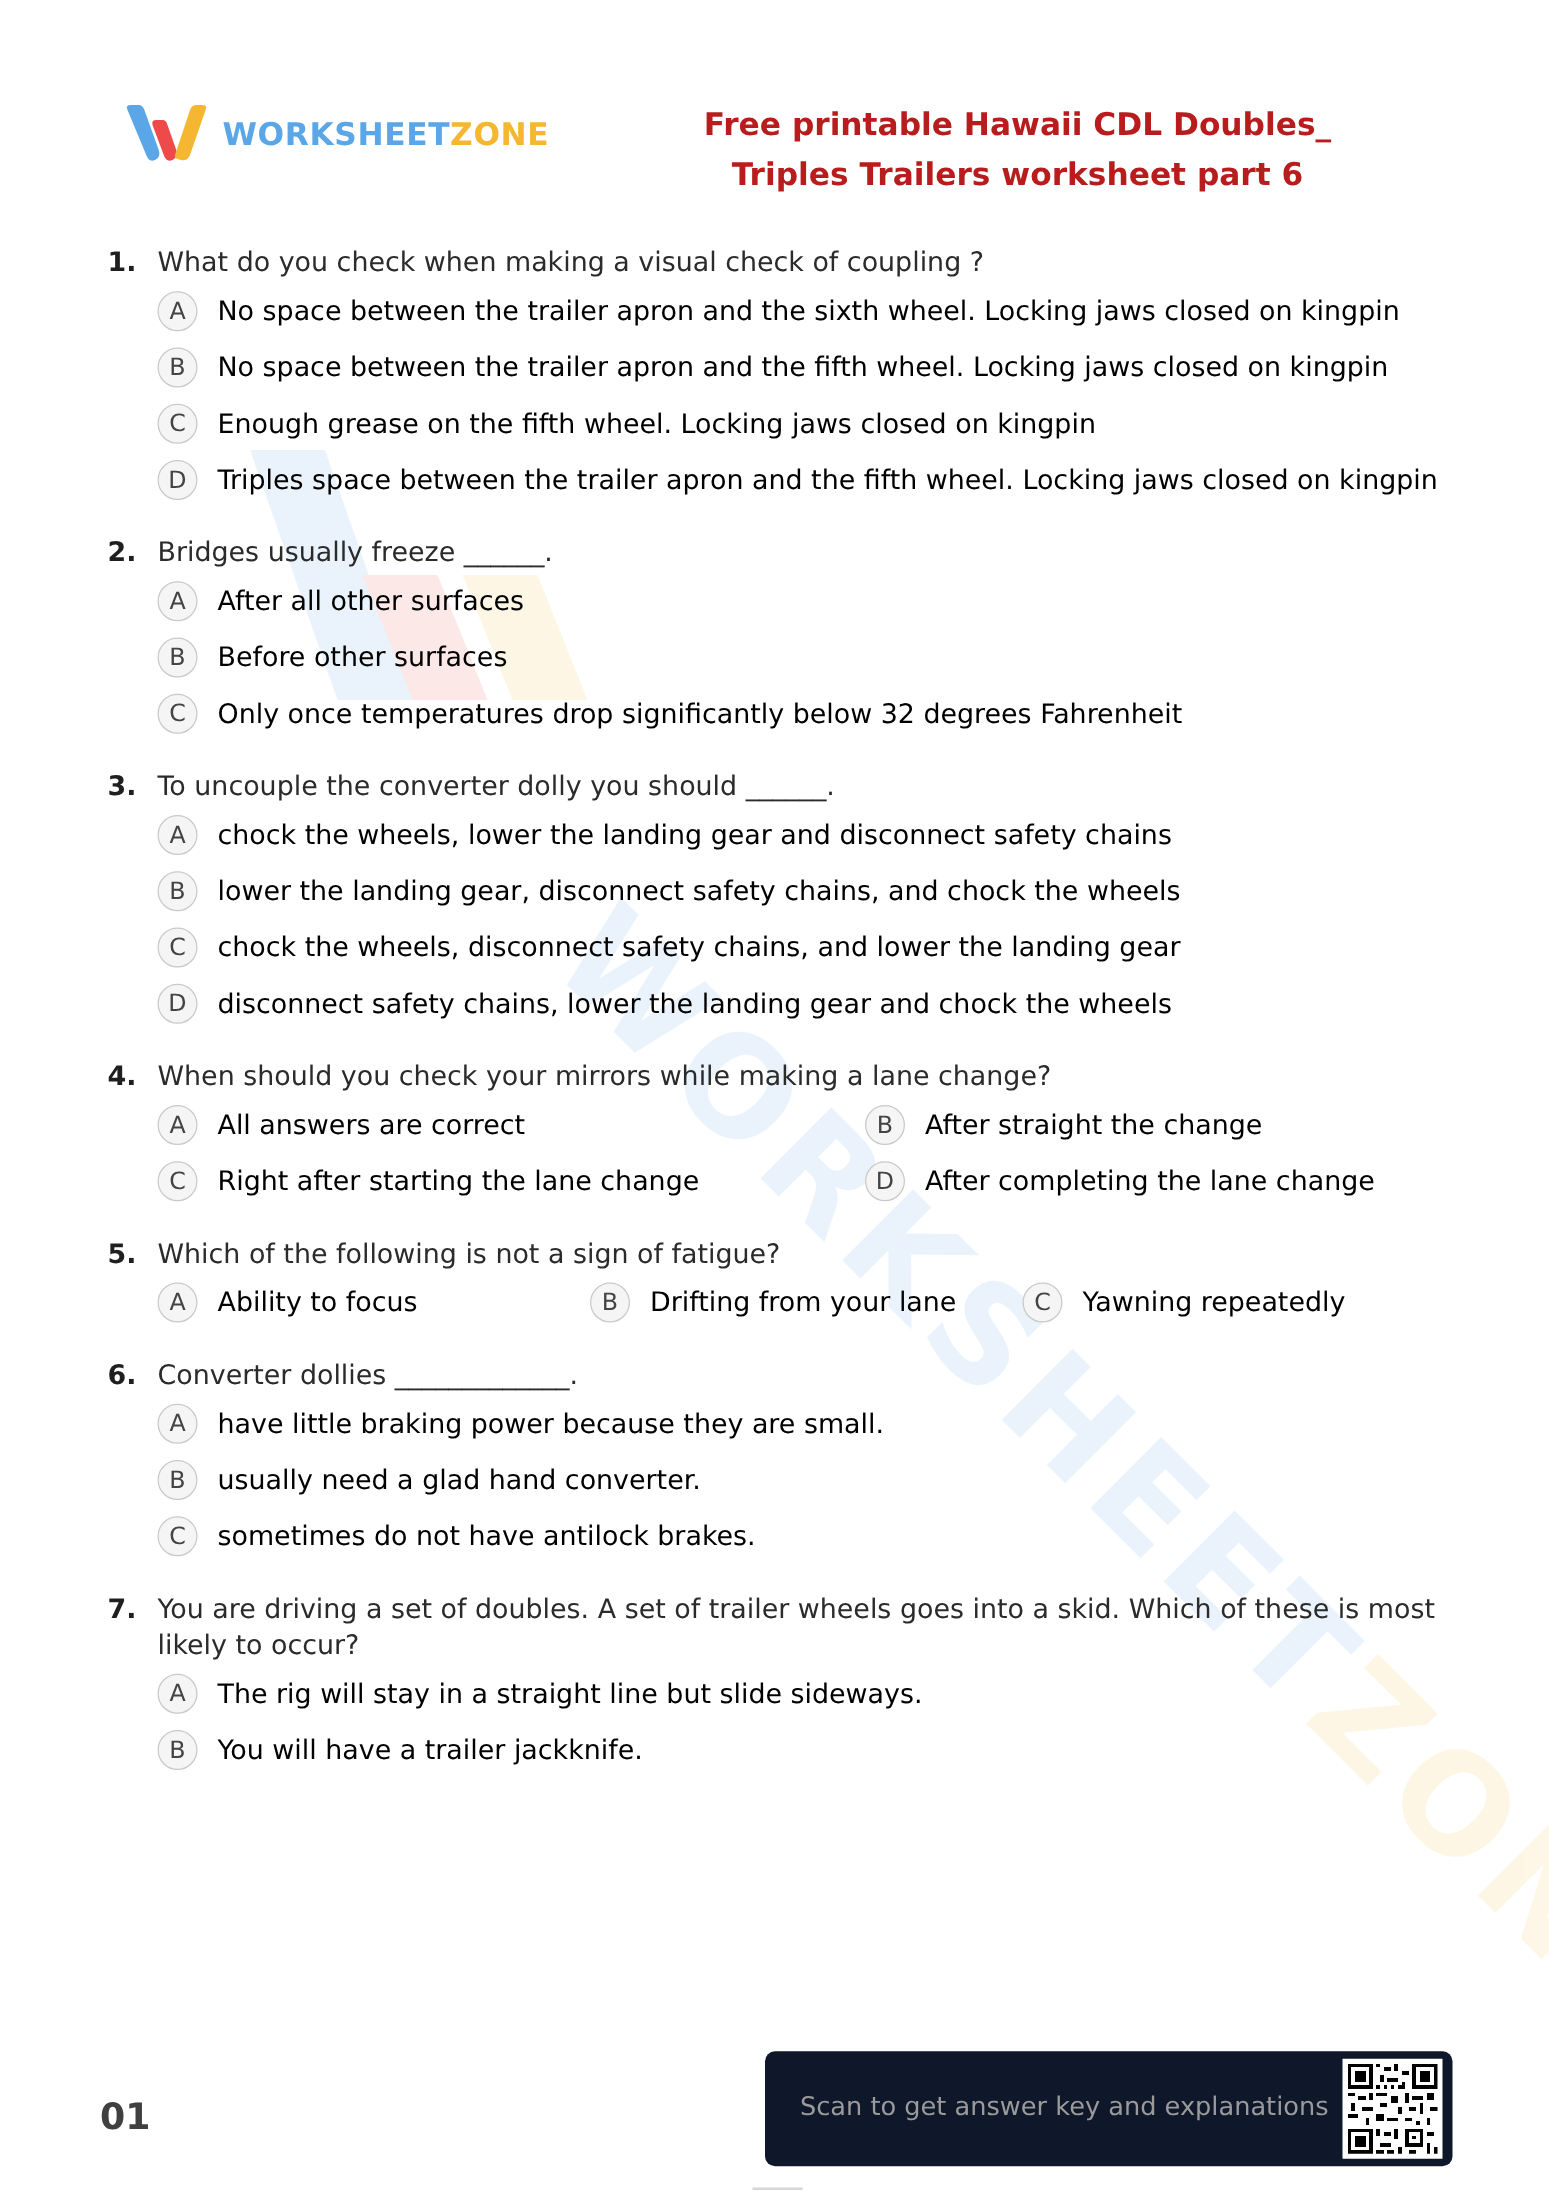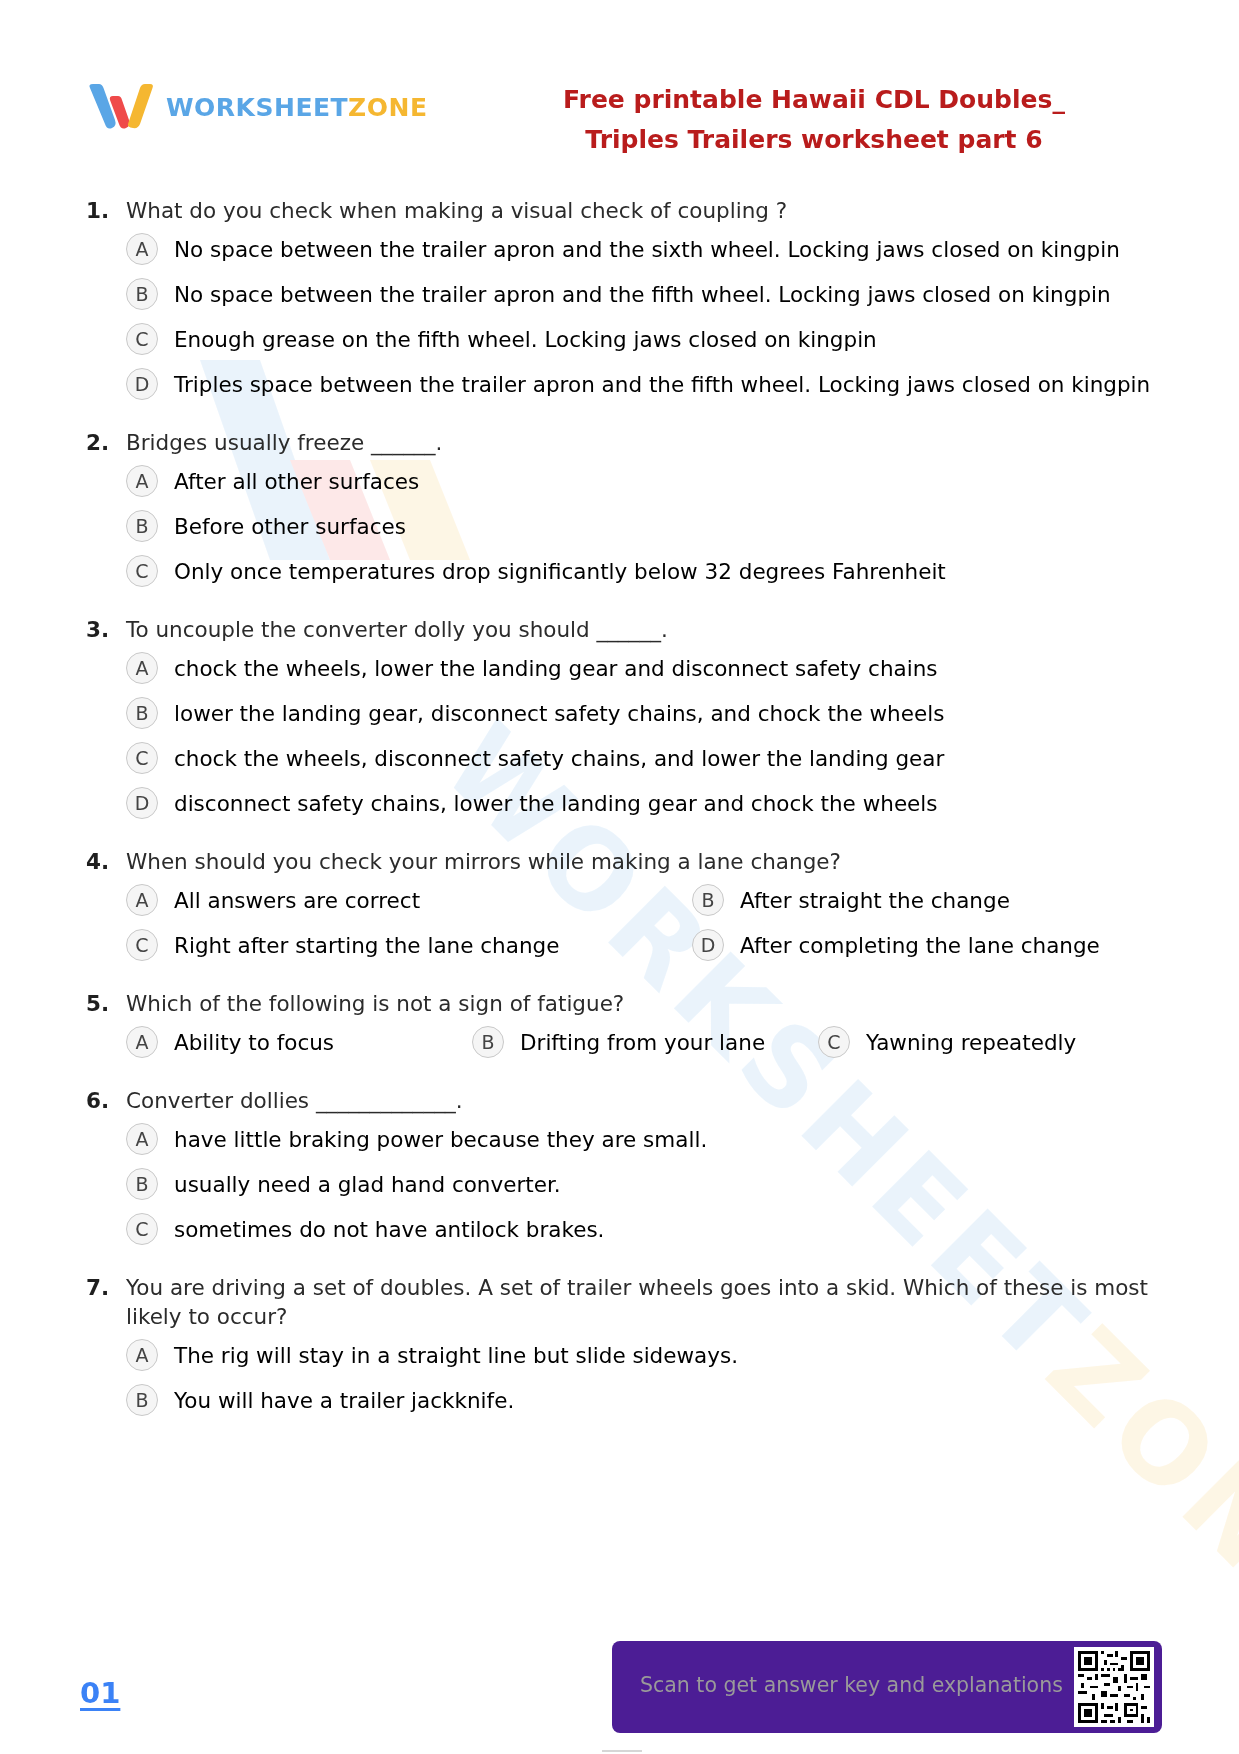--- a/index.html
+++ b/index.html
@@ -21,21 +21,21 @@
       background: #fff;
     }
     
     .header {
       position: absolute;
       left: 84px; top: 80px;
       width: 1080px; height: 90px;
     }
     .logo {
       position: absolute;
-      left: 4px; top: 2px;
+      left: 16px; top: 2px;
       display: flex;
       align-items: center;
     }
     .logo-mark {
       width: 66px; height: 50px;
       position: relative;
     }
     .logo-text {
       margin-left: 12px;
       font-family: "DejaVu Sans", sans-serif;
@@ -136,30 +136,29 @@
       display: grid;
       grid-template-columns: 346px 346px 1fr;
     }
     .options.grid3 .option { margin-bottom: 0; }
     
     .page-num {
       position: absolute;
       left: 80px; top: 1676px;
       font-size: 29px;
       font-weight: bold;
-      color: #3b82f6;
-      text-decoration: underline;
+      color: #404040;
       text-decoration-thickness: 3px;
       text-underline-offset: 5px;
     }
     .scan-box {
       position: absolute;
       left: 612px; top: 1641px;
       width: 550px; height: 92px;
-      background: #4c1d95;
+      background: #0f172a;
       border-radius: 8px;
     }
     .scan-text {
       position: absolute;
       left: 28px; top: 32px;
       font-size: 20.5px;
       color: #9a9a9a;
     }
     .qr {
       position: absolute;

